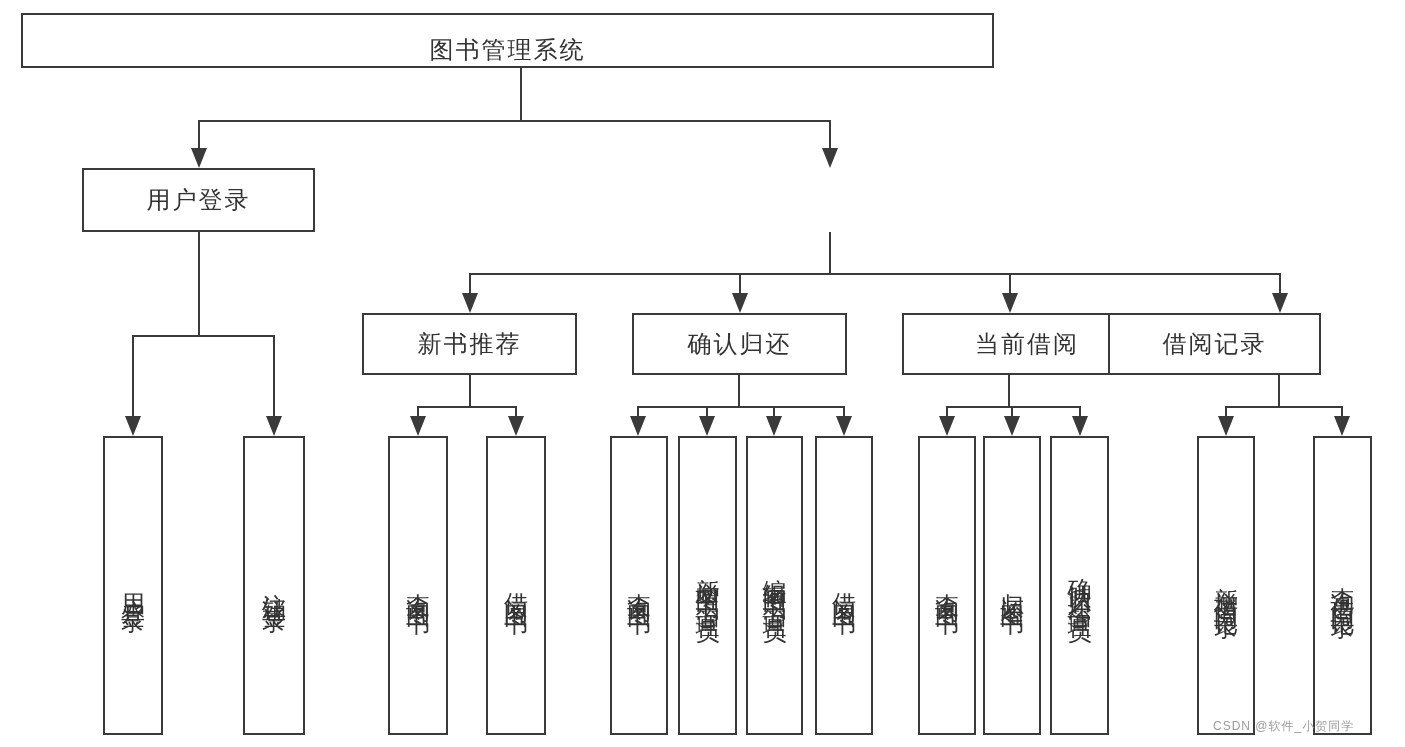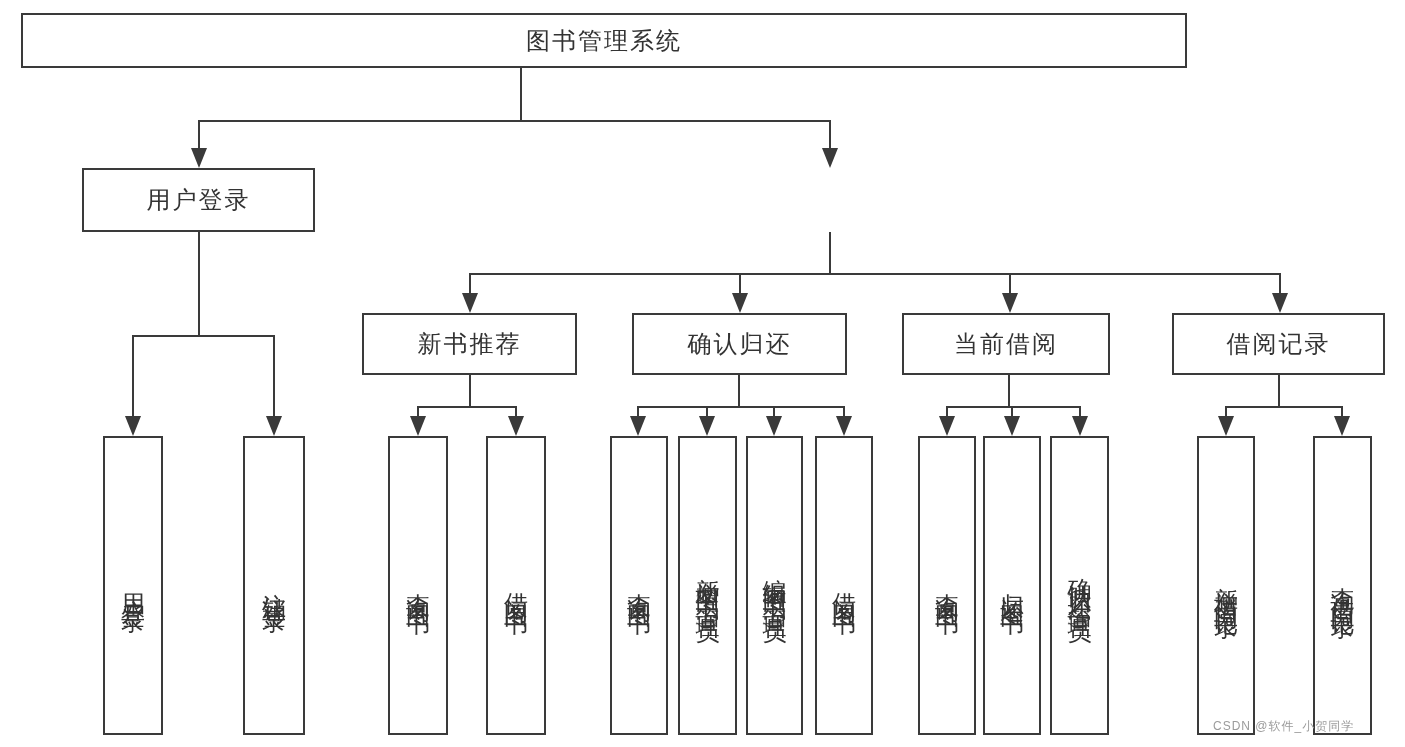--- a/index.html
+++ b/index.html
@@ -6,21 +6,21 @@
   body{font-family:"Liberation Sans","DejaVu Sans",sans-serif;}
   .canvas{
     position:relative;width:1405px;height:747px;background:#ffffff;overflow:hidden;
   }
   
   .node{
     position:absolute;box-sizing:border-box;border:2px solid #3a3a3a;background:#ffffff;
     display:flex;align-items:center;justify-content:center;
     color:#333333;font-size:24px;letter-spacing:2px;white-space:nowrap;
   }
-  .lvl1{left:21px;top:13px;width:1166px;height:55px;}
+  .lvl1{left:21px;top:13px;width:973px;height:55px;align-items:flex-end;}
   .lvl2{top:168px;height:64px;}
   .lvl3{top:313px;height:62px;}
   .leaf{top:436px;height:299px;}
   .leaf span{
     writing-mode:vertical-rl;text-orientation:mixed;line-height:1;
     letter-spacing:6px;font-size:24px;color:#333333;
   }
   
   .vline{position:absolute;width:2px;background:#3a3a3a;}
   .hline{position:absolute;height:2px;background:#3a3a3a;}
@@ -62,24 +62,24 @@
   <div class="arrow" style="left:732px;top:273px;height:40px;"></div>
   <div class="arrow" style="left:1002px;top:273px;height:40px;"></div>
   <div class="arrow" style="left:1272px;top:273px;height:40px;"></div>
 
   <div class="node lvl3" style="left:362px;width:215px;">
     <span>新书推荐</span>
   </div>
   <div class="node lvl3" style="left:632px;width:215px;">
     <span>确认归还</span>
   </div>
-  <div class="node lvl3" style="left:902px;width:208px;">
+  <div class="node lvl3" style="left:902px;width:250px;">
     <span>当前借阅</span>
   </div>
-  <div class="node lvl3" style="left:1172px;width:213px;">
+  <div class="node lvl3" style="left:1108px;width:213px;">
     <span>借阅记录</span>
   </div>
 
   <div class="vline" style="left:198px;top:232px;height:103px;"></div>
   <div class="hline" style="left:132px;top:335px;width:143px;"></div>
   <div class="arrow" style="left:125px;top:335px;height:101px;"></div>
   <div class="arrow" style="left:266px;top:335px;height:101px;"></div>
 
   <div class="vline" style="left:469px;top:375px;height:31px;"></div>
   <div class="hline" style="left:417px;top:406px;width:100px;"></div>

